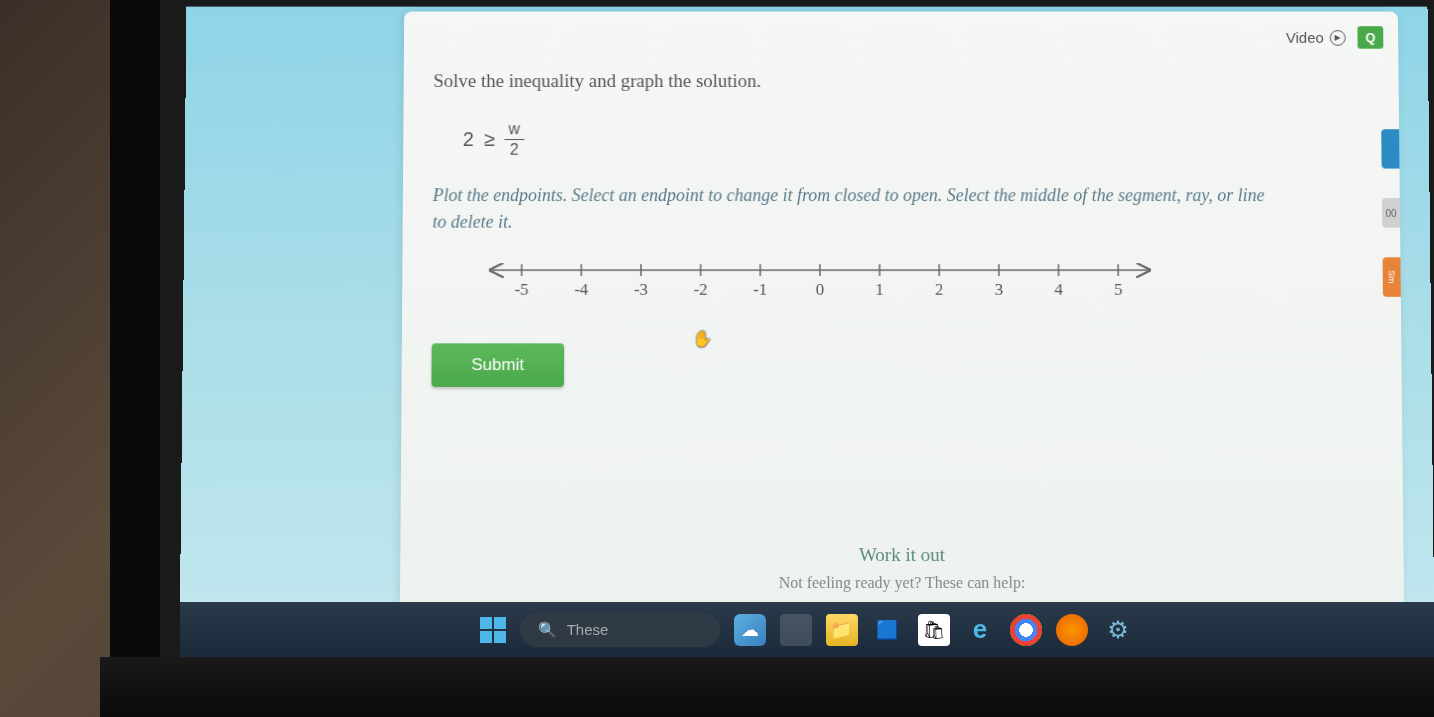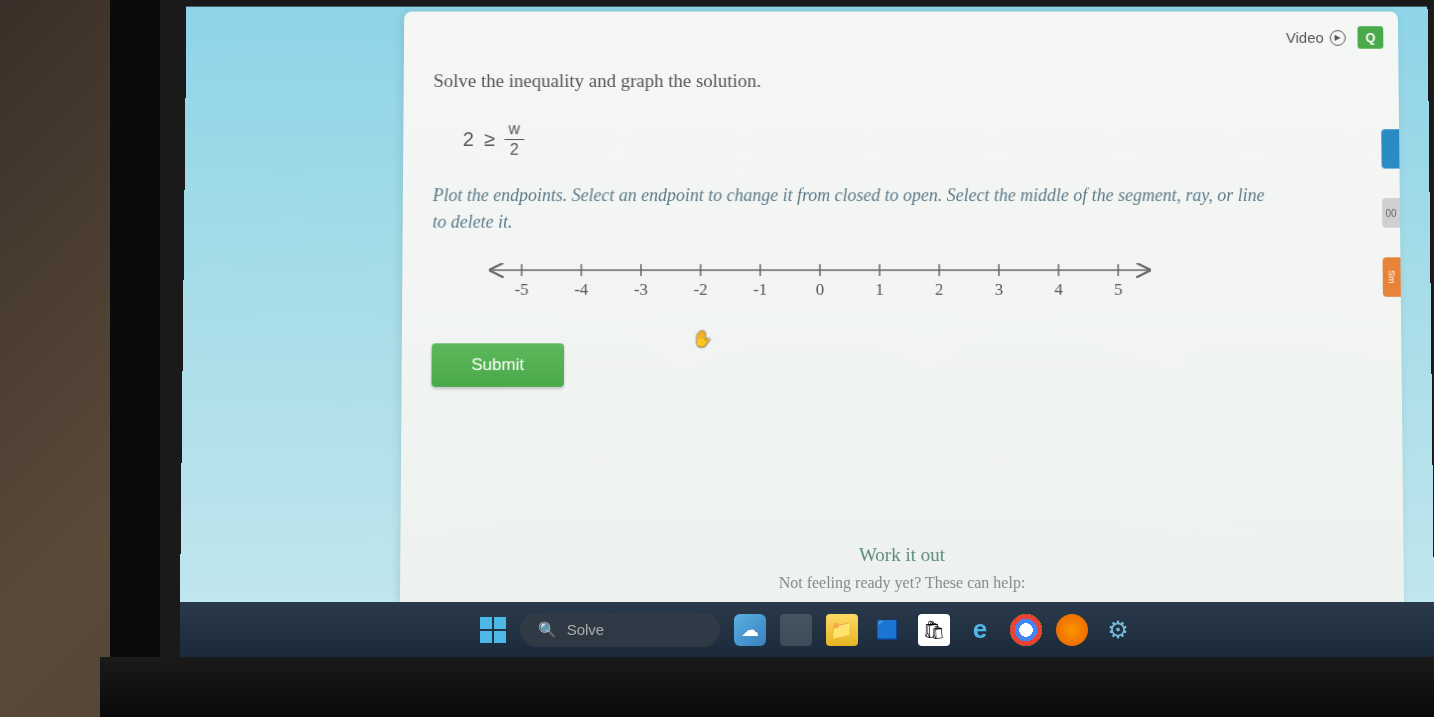--- a/index.html
+++ b/index.html
@@ -312,21 +312,21 @@
 
 <div class="taskbar">
   <div class="start-icon">
     <div></div>
       <div></div>
       <div></div>
       <div></div>
   </div>
   <div class="search-box">
     <span>🔍</span>
-    <span>Solve</span>
+    <span>These</span>
   </div>
   <div class="task-icon ti-cloud">☁</div>
   <div class="task-icon ti-generic"></div>
   <div class="task-icon ti-explorer">📁</div>
   <div class="task-icon">🟦</div>
   <div class="task-icon ti-store">🛍</div>
   <div class="task-icon ti-edge">e</div>
   <div class="task-icon ti-chrome"></div>
   <div class="task-icon ti-firefox"></div>
   <div class="task-icon ti-settings">⚙</div>

